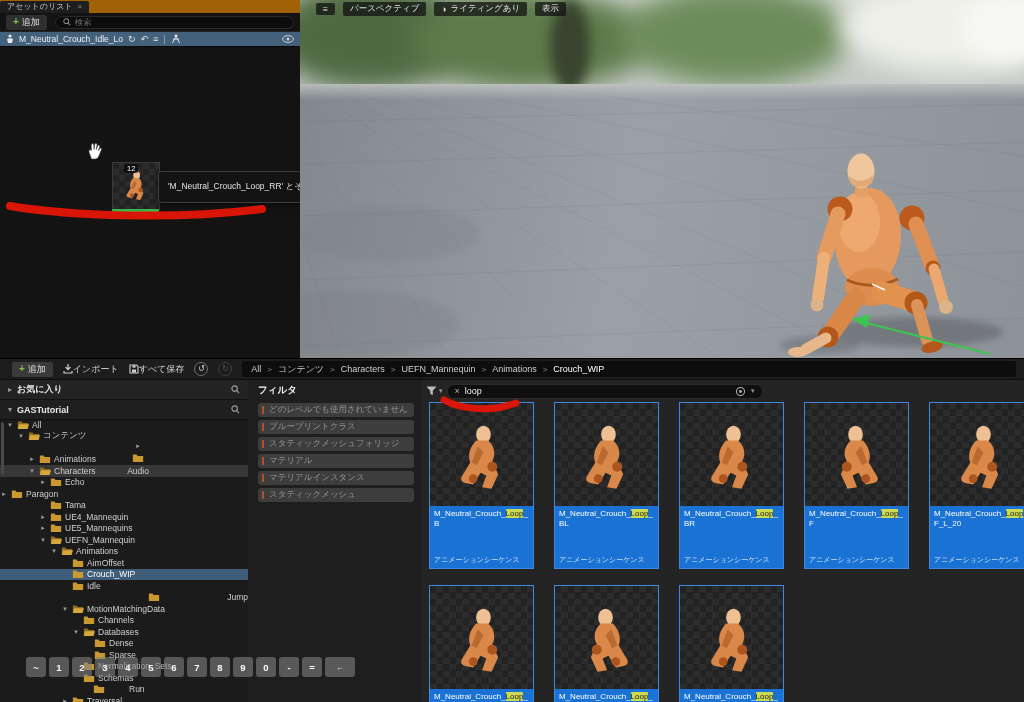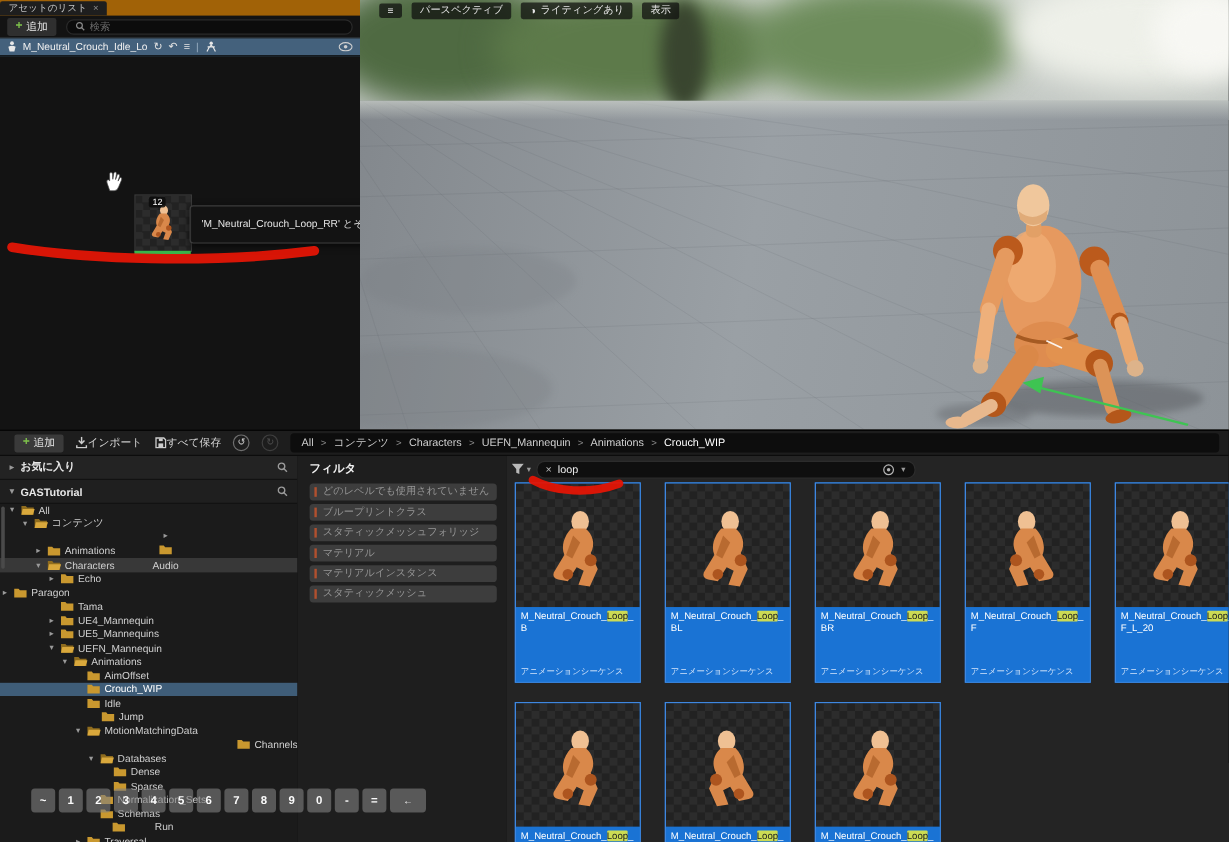--- a/index.html
+++ b/index.html
@@ -435,36 +435,36 @@
           </svg>
           <span>Crouch_WIP</span>
         </div>
         <div class="trow " style="padding-left: 61px;">
           <span class="tarrow"></span>
           <svg class="ficon" viewBox="0 0 14 11">
             <path d="M1 1.5 h4.2 l1.4 1.6 H13 v7 H1 Z" fill="#c9982f"></path>
           </svg>
           <span>Idle</span>
         </div>
-        <div class="trow " style="padding-left: 73px;">
+        <div class="trow " style="padding-left: 73px; justify-content: space-between;">
           <span class="tarrow"></span>
           <svg class="ficon" viewBox="0 0 14 11">
             <path d="M1 1.5 h4.2 l1.4 1.6 H13 v7 H1 Z" fill="#c9982f"></path>
           </svg>
           <span>Jump</span>
         </div>
         <div class="trow " style="padding-left: 61px;">
           <span class="tarrow">▾</span>
           <svg class="ficon" viewBox="0 0 14 11">
             <path d="M1 1.5 h4.2 l1.4 1.6 H13 v7 H1 Z" fill="#8f6c1e"></path>
             <path d="M2.2 4.6 H14 L12 10.1 H1 Z" fill="#d9a83c"></path>
           </svg>
           <span>MotionMatchingData</span>
         </div>
-        <div class="trow " style="padding-left: 72px; justify-content: flex-end;">
+        <div class="trow " style="padding-left: 72px;">
           <span class="tarrow"></span>
           <svg class="ficon" viewBox="0 0 14 11">
             <path d="M1 1.5 h4.2 l1.4 1.6 H13 v7 H1 Z" fill="#c9982f"></path>
           </svg>
           <span>Channels</span>
         </div>
         <div class="trow " style="padding-left: 72px;">
           <span class="tarrow">▾</span>
           <svg class="ficon" viewBox="0 0 14 11">
             <path d="M1 1.5 h4.2 l1.4 1.6 H13 v7 H1 Z" fill="#8f6c1e"></path>

